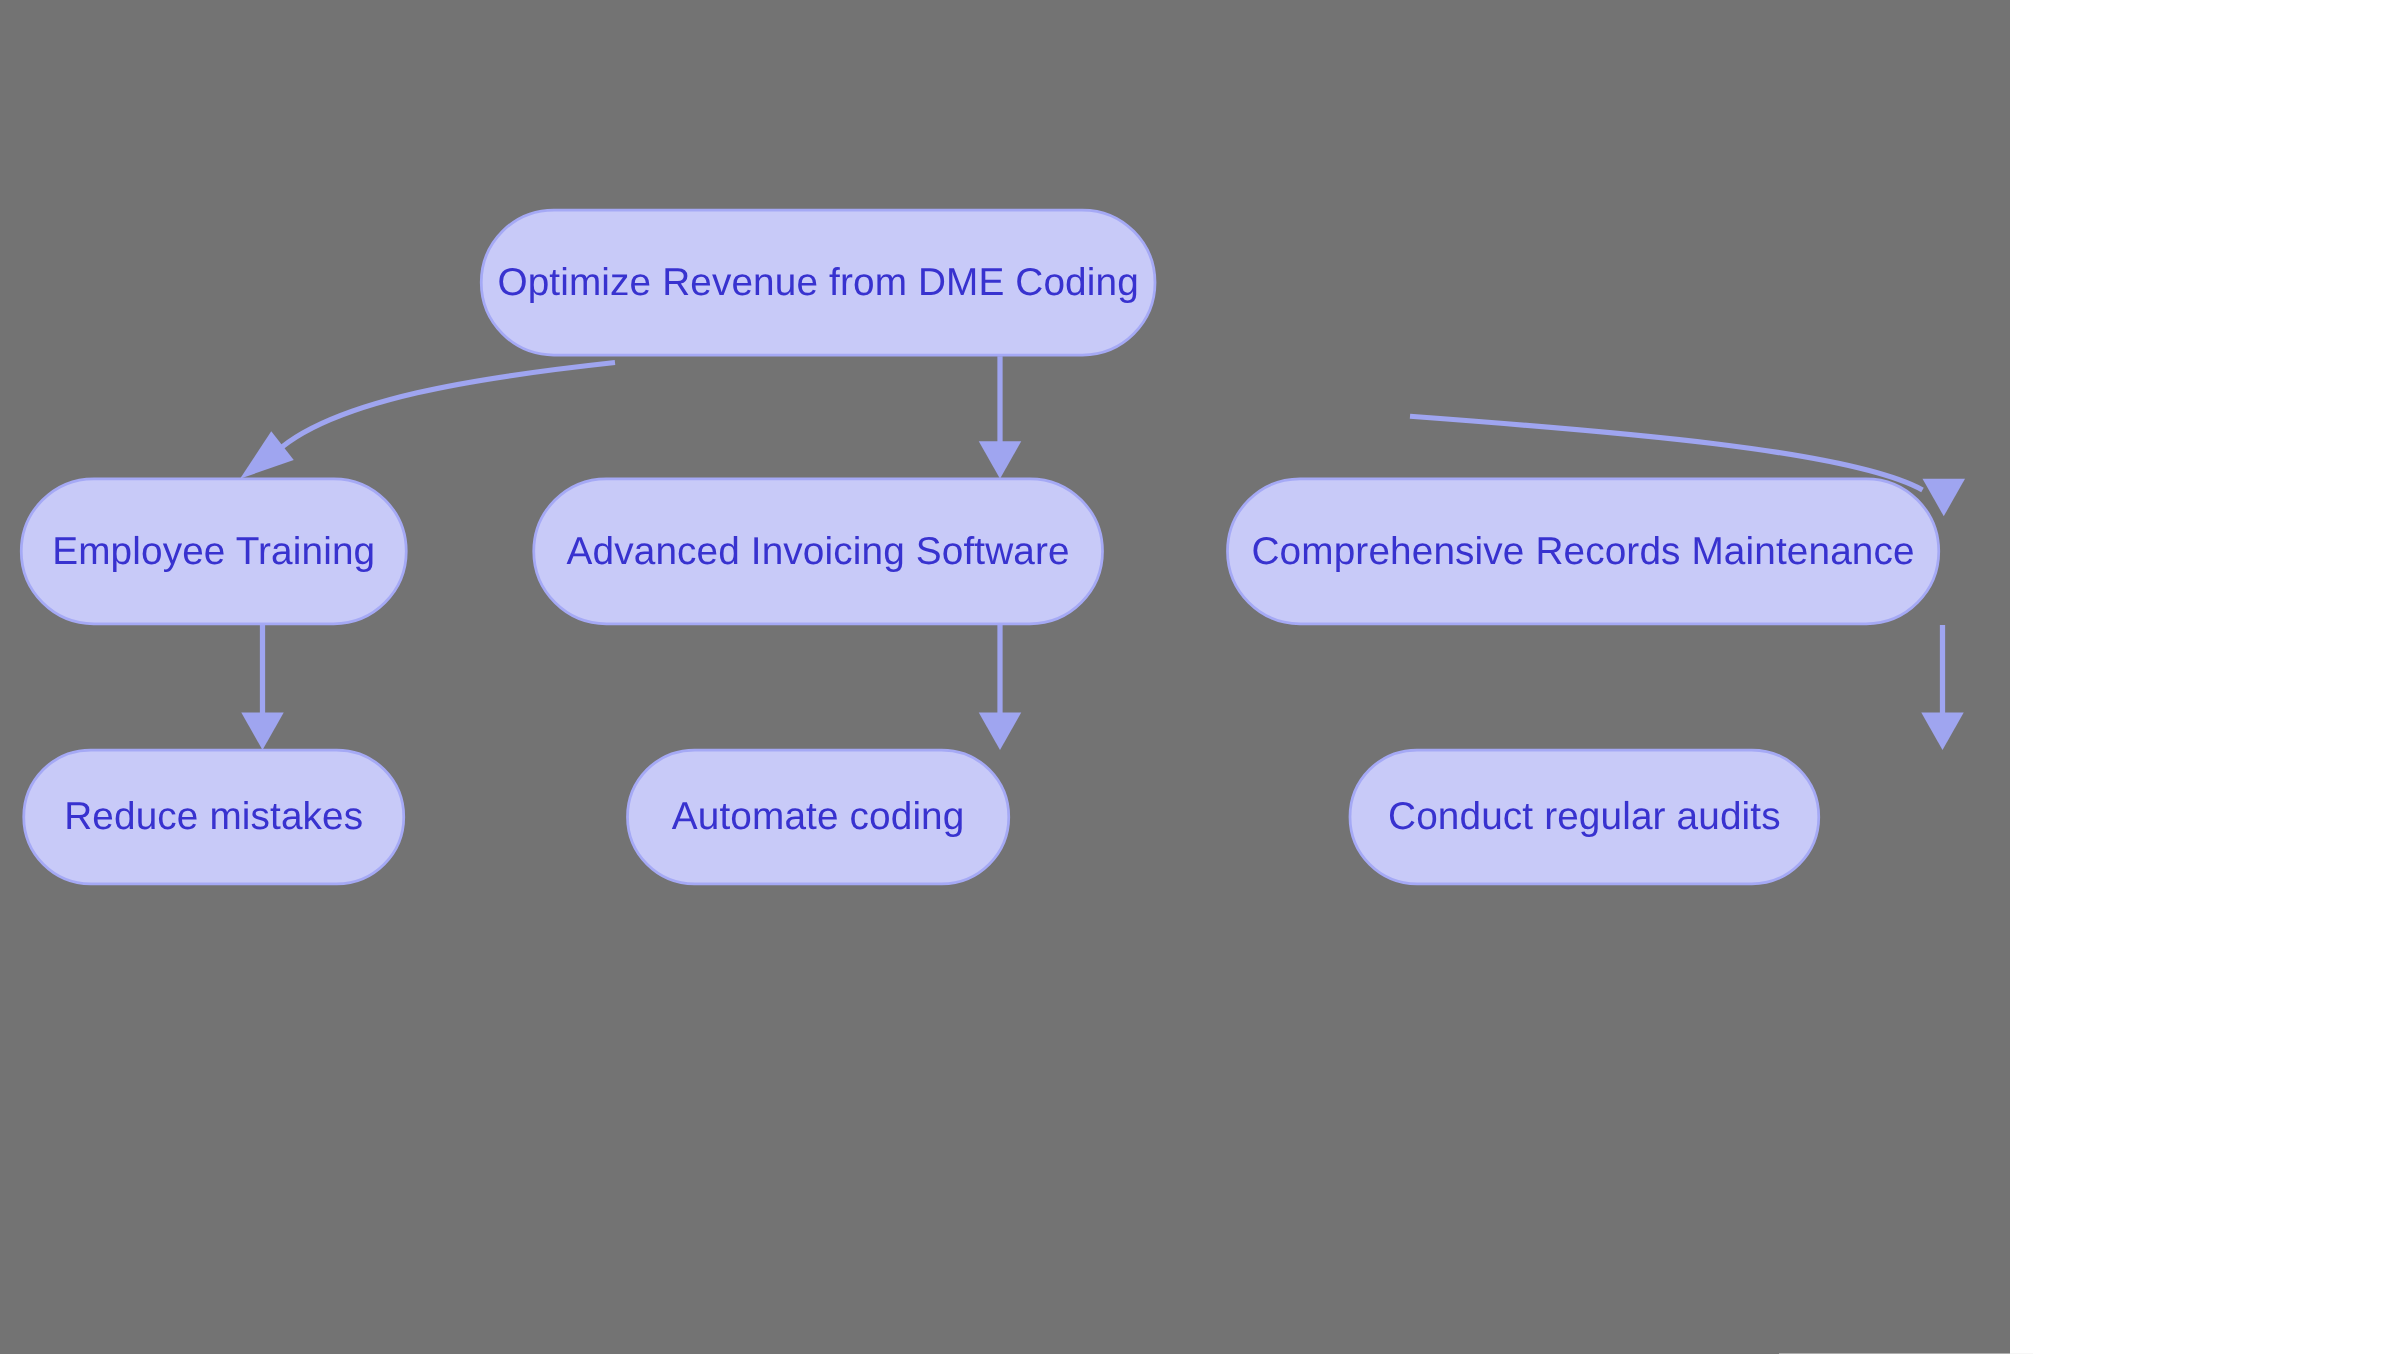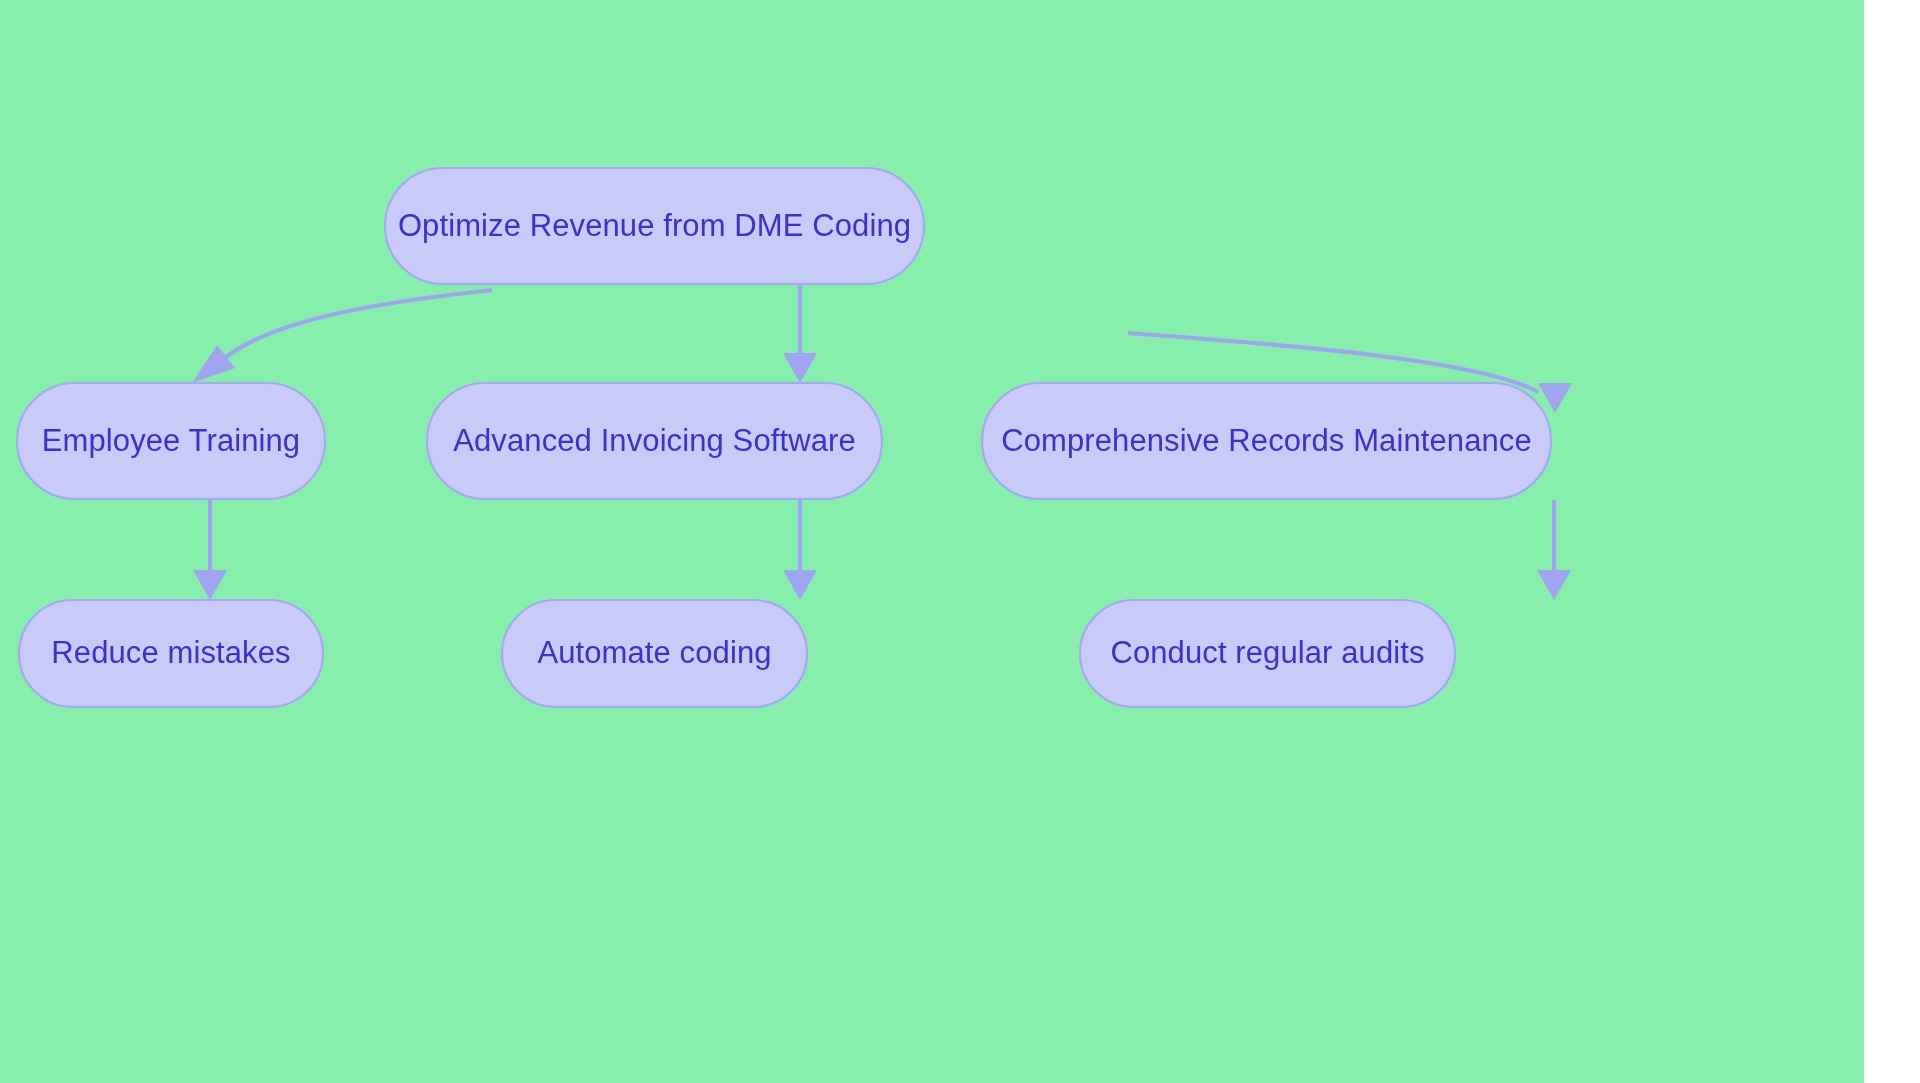--- a/index.html
+++ b/index.html
@@ -9,23 +9,23 @@
     background: #ffffff;
   }
   body {
     width: 1920px;
     height: 1083px;
     overflow: hidden;
     font-family: "Liberation Sans", "DejaVu Sans", sans-serif;
   }
   #flow-root {
     position: relative;
-    width: 1864px;
+    width: 1608px;
     height: 1083px;
-    background: #86efac;
+    background: #737373;
   }
   svg#flow-svg {
     display: block;
     width: 1920px;
     height: 1083px;
   }
   .node-shape {
     fill: #c8caf8;
     stroke: #a5a9f5;
     stroke-width: 2.2;

